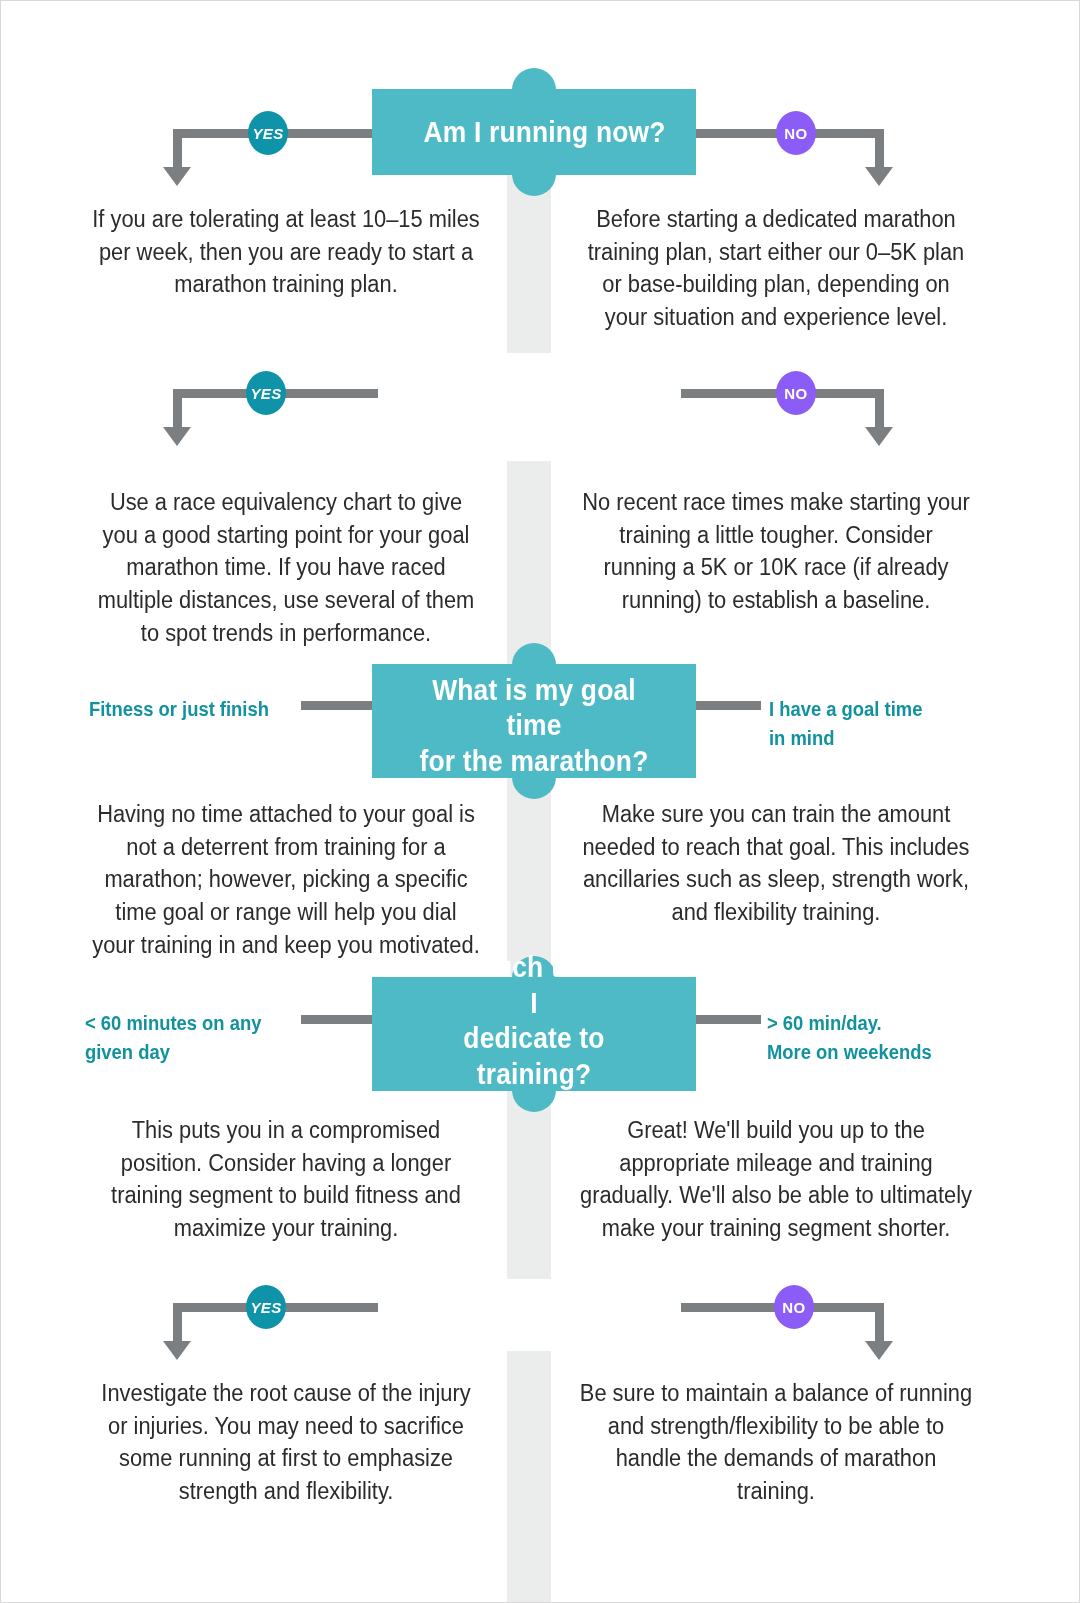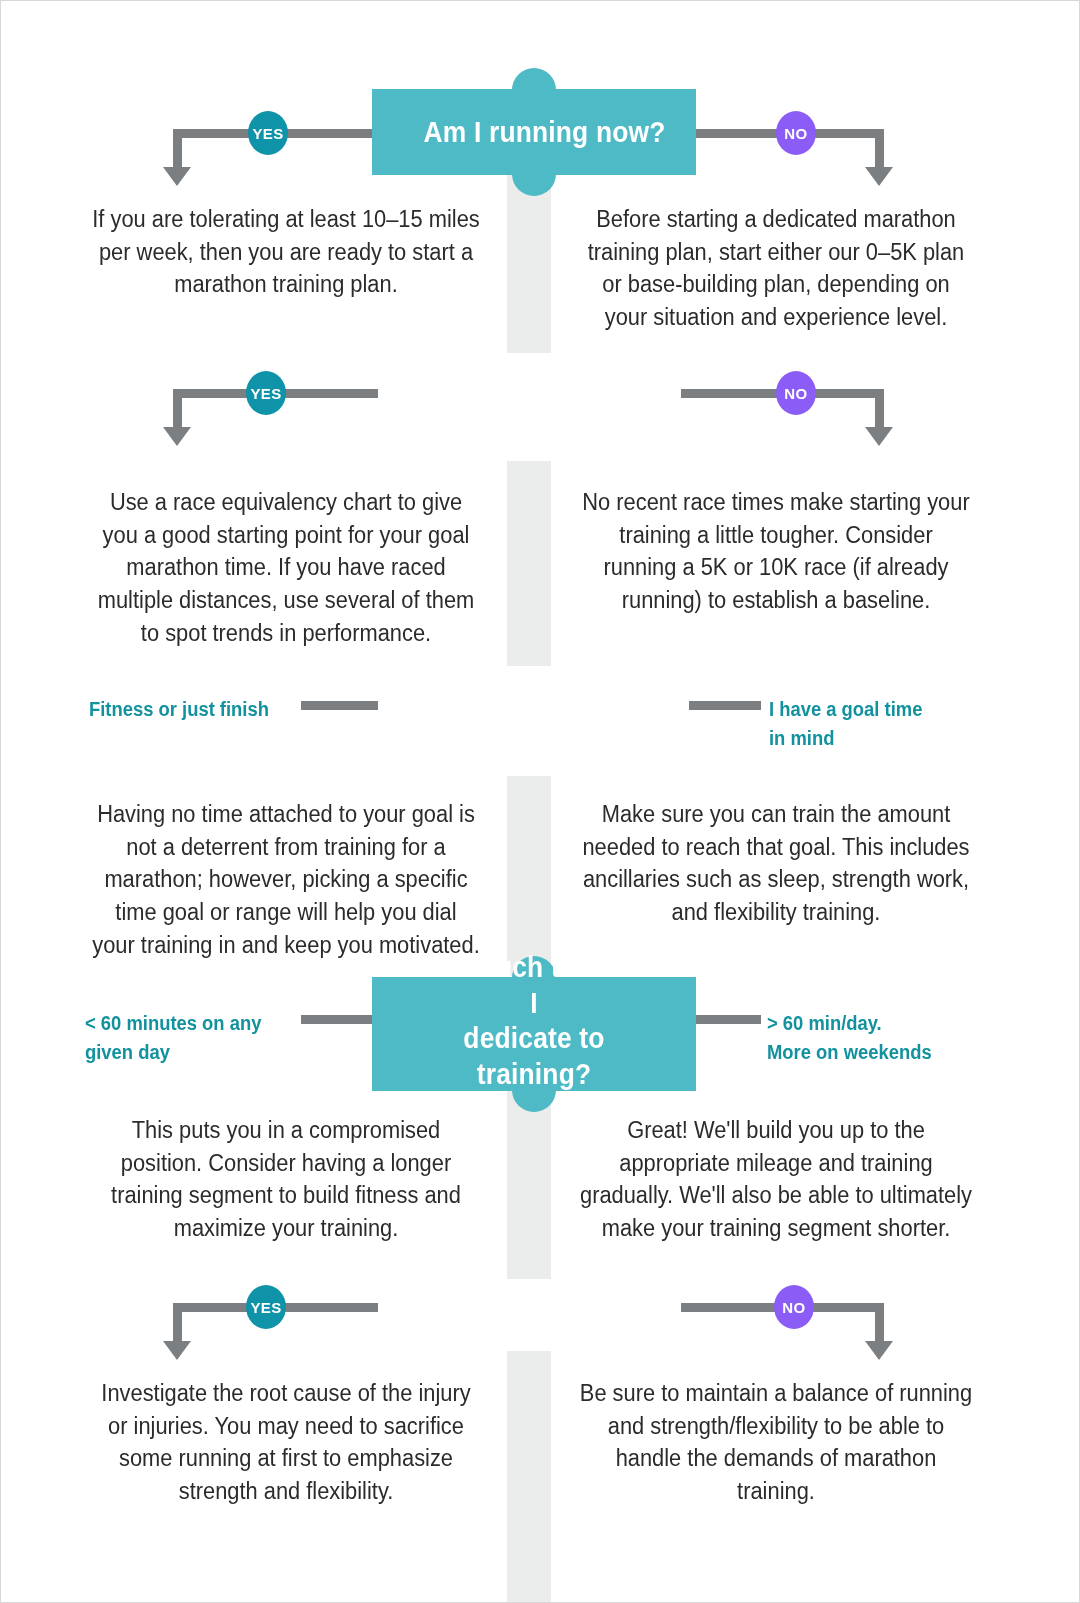--- a/index.html
+++ b/index.html
@@ -101,21 +101,21 @@
     z-index: 5;
     display: flex;
     align-items: center;
     justify-content: center;
     color: #ffffff;
     font-family: "Liberation Sans Narrow", "Liberation Sans", sans-serif;
     font-weight: bold;
     font-size: 15px;
     letter-spacing: .4px;
   }
-  .badge.yes { background: #0f93a8; }
+  .badge.yes { background: #0f93a8; font-style: italic; }
   .badge.no  { background: #8b5cf6; }
 
   
   .para {
     position: absolute;
     color: #2b2b2b;
     font-family: "Liberation Sans Narrow", "Liberation Sans", sans-serif;
     font-size: 23px;
     line-height: 1.42;
     text-align: center;
@@ -179,20 +179,26 @@
 
   <div class="badge yes" style="left:245px;top:370px;">YES</div>
   <div class="badge no" style="left:775px;top:370px;">NO</div>
 
   <div class="para" style="left:80px;top:485px;width:410px;">Use a race equivalency chart to give you a good starting point for your goal marathon time. If you have raced multiple distances, use several of them to spot trends in performance.</div>
   <div class="para" style="left:570px;top:485px;width:410px;">No recent race times make starting your training a little tougher. Consider running a 5K or 10K race (if already running) to establish a baseline.</div>
 
   <div class="hline" style="left:300px;top:700px;width:77px;"></div>
   <div class="hline" style="left:688px;top:700px;width:72px;"></div>
 
+  <div class="node" style="left:371px;top:663px;width:324px;height:114px;flex-direction:column;">
+    <span class="bump top"></span>
+    <span class="bump bot"></span>
+    <span class="node-label">What is my goal time</span>
+    <span class="node-label">for the marathon?</span>
+  </div>
 
   <div class="opt left" style="left:88px;top:694px;width:205px;">Fitness or just finish</div>
   <div class="opt right" style="left:768px;top:694px;width:200px;">
     <div>I have a goal time</div>
     <div>in mind</div>
   </div>
 
   <div class="para" style="left:80px;top:797px;width:410px;">Having no time attached to your goal is not a deterrent from training for a marathon; however, picking a specific time goal or range will help you dial your training in and keep you motivated.</div>
   <div class="para" style="left:570px;top:797px;width:410px;">Make sure you can train the amount needed to reach that goal. This includes ancillaries such as sleep, strength work, and flexibility training.</div>
 

